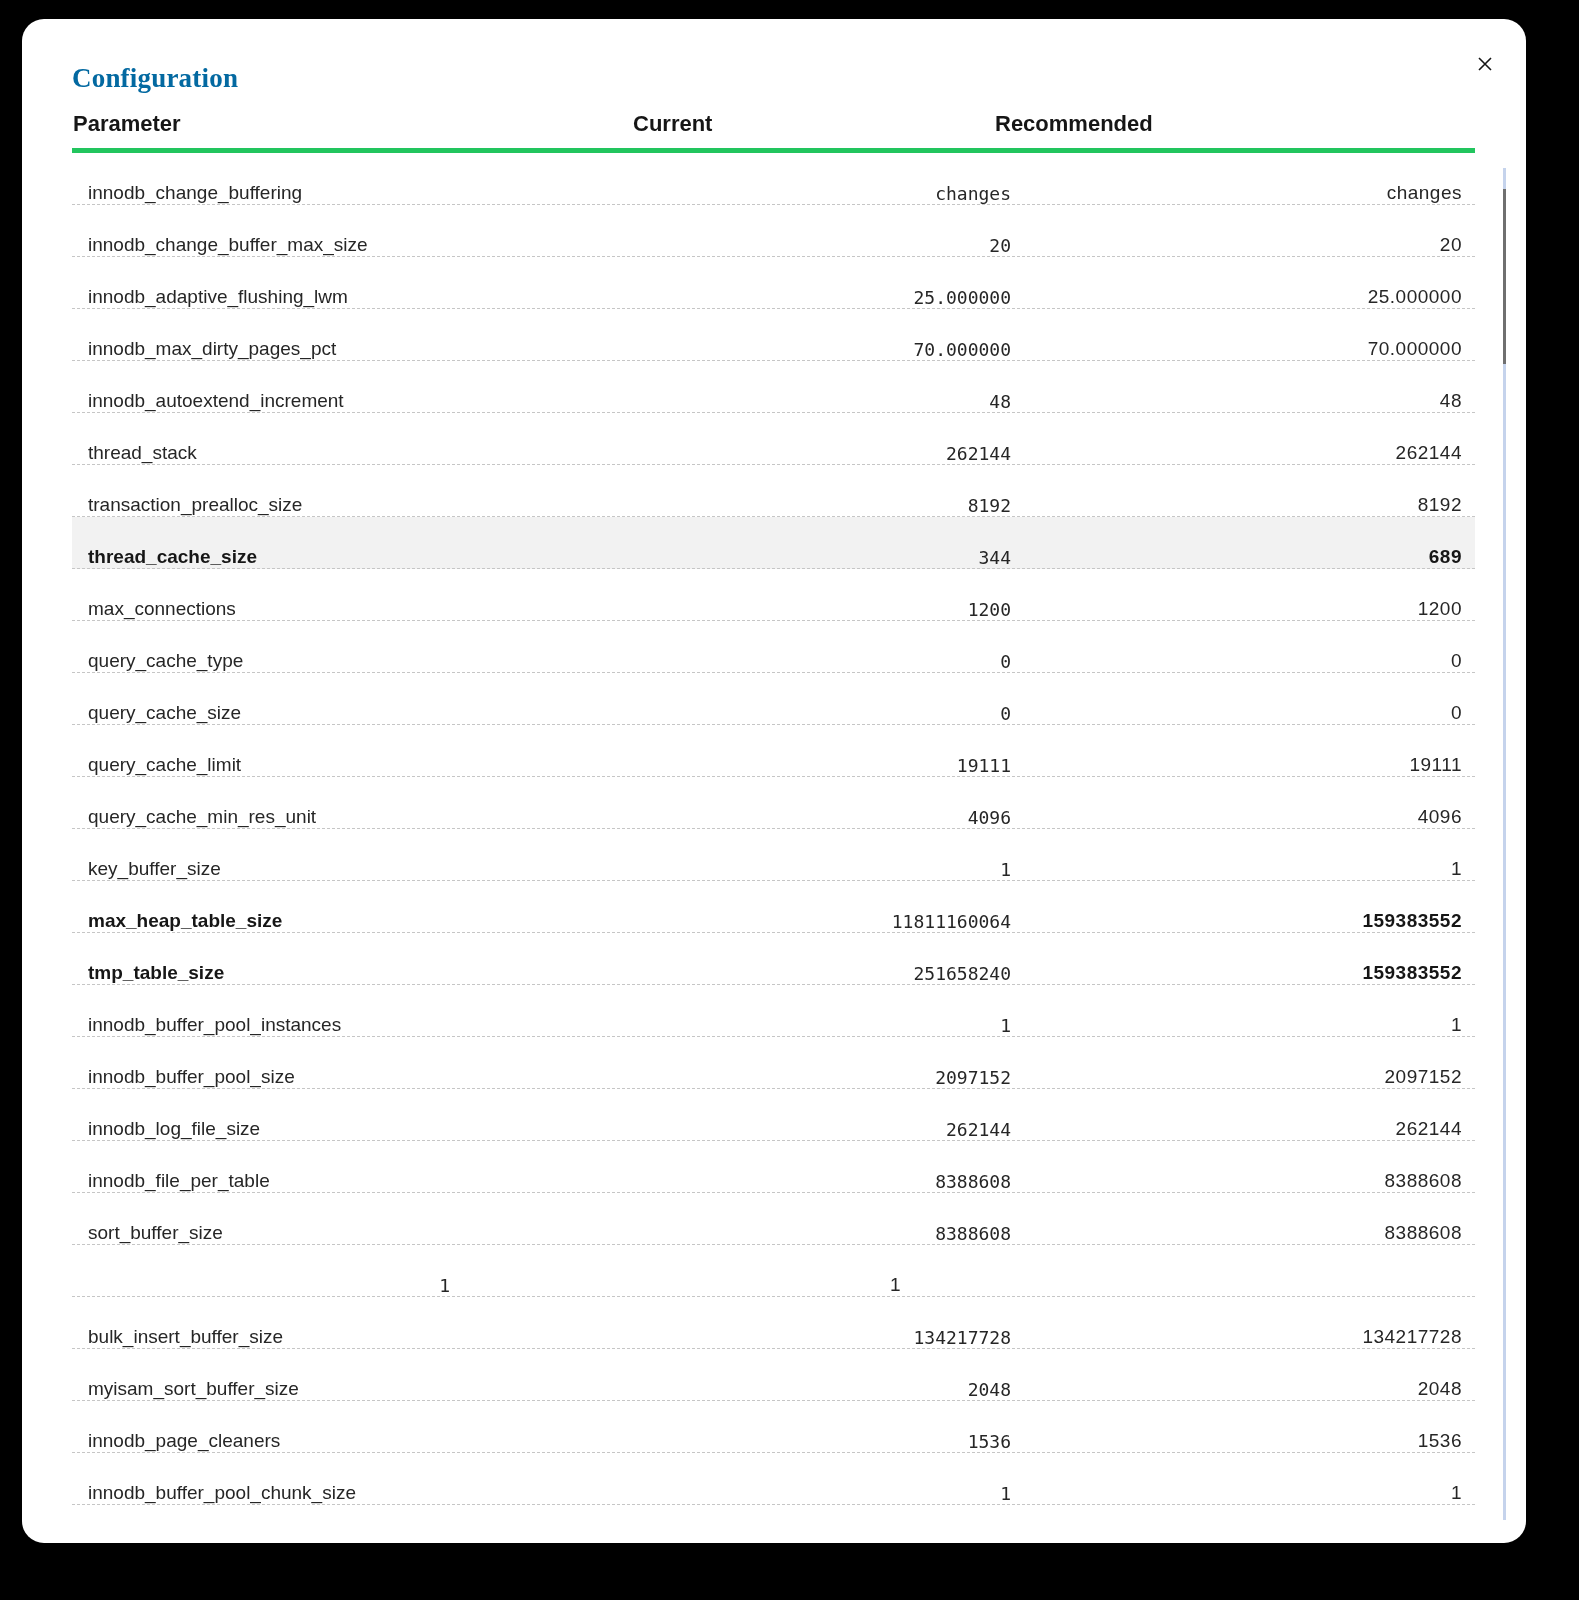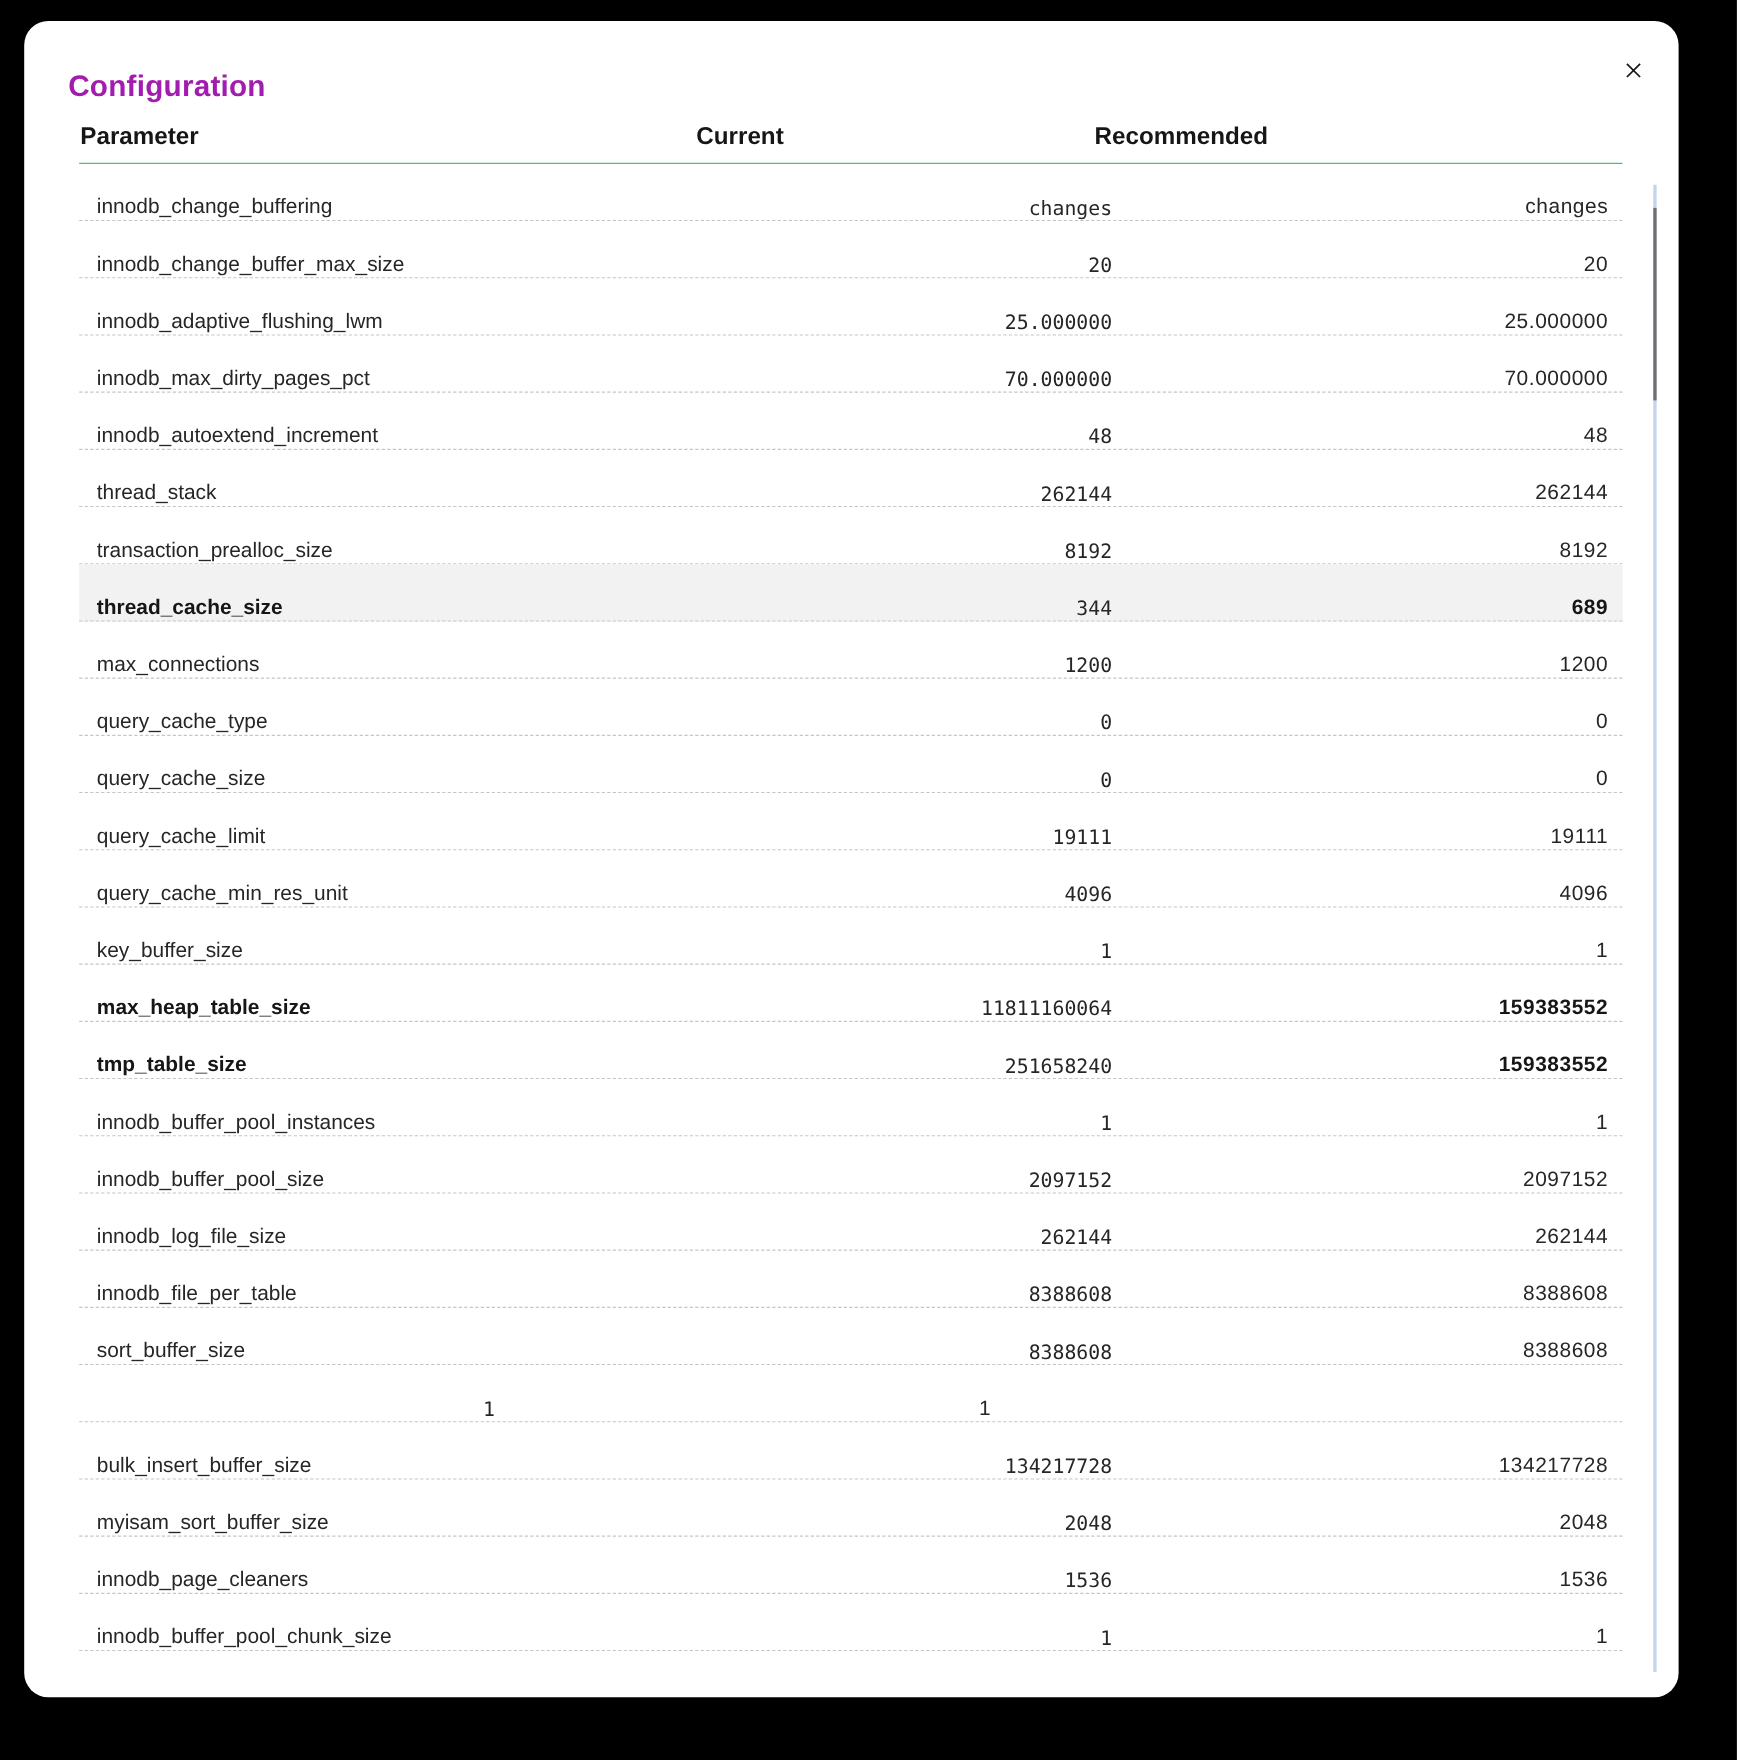--- a/index.html
+++ b/index.html
@@ -13,42 +13,43 @@
   .modal {
     position: absolute;
     left: 22px; top: 19px;
     width: 1504px; height: 1524px;
     background: #ffffff;
     border-radius: 22px;
     box-sizing: border-box;
   }
   .title {
     position: absolute;
-    left: 40px; top: 44px;
+    left: 50px; top: 44px;
     font-size: 27px; font-weight: bold;
-    color: #a21caf;
+    color: #0369a1;
     margin: 0;
     letter-spacing: 0.2px;
+    font-family: Liberation Serif, serif;
   }
   .close-btn {
     position: absolute;
     left: 1448px; top: 30px;
     width: 30px; height: 30px;
     display: flex; align-items: center; justify-content: center;
     cursor: pointer;
   }
   .table-wrap {
     position: absolute;
     left: 50px; top: 90px;
     width: 1403px;
   }
   .thead {
     display: flex;
     height: 39px;
-    border-bottom: 1px solid #22c55e;
+    border-bottom: 5px solid #22c55e;
     align-items: flex-start;
     font-size: 22px; font-weight: bold;
     color: #161616;
     padding-top: 0px;
   }
   .th-param { width: 560px; padding-left: 1px; padding-top: 2px; }
   .th-current { width: 362px; text-align: left; padding-top: 2px; }
   .th-rec { width: 451px; padding-top: 2px; }
   .tbody { position: relative; }
   .row {

